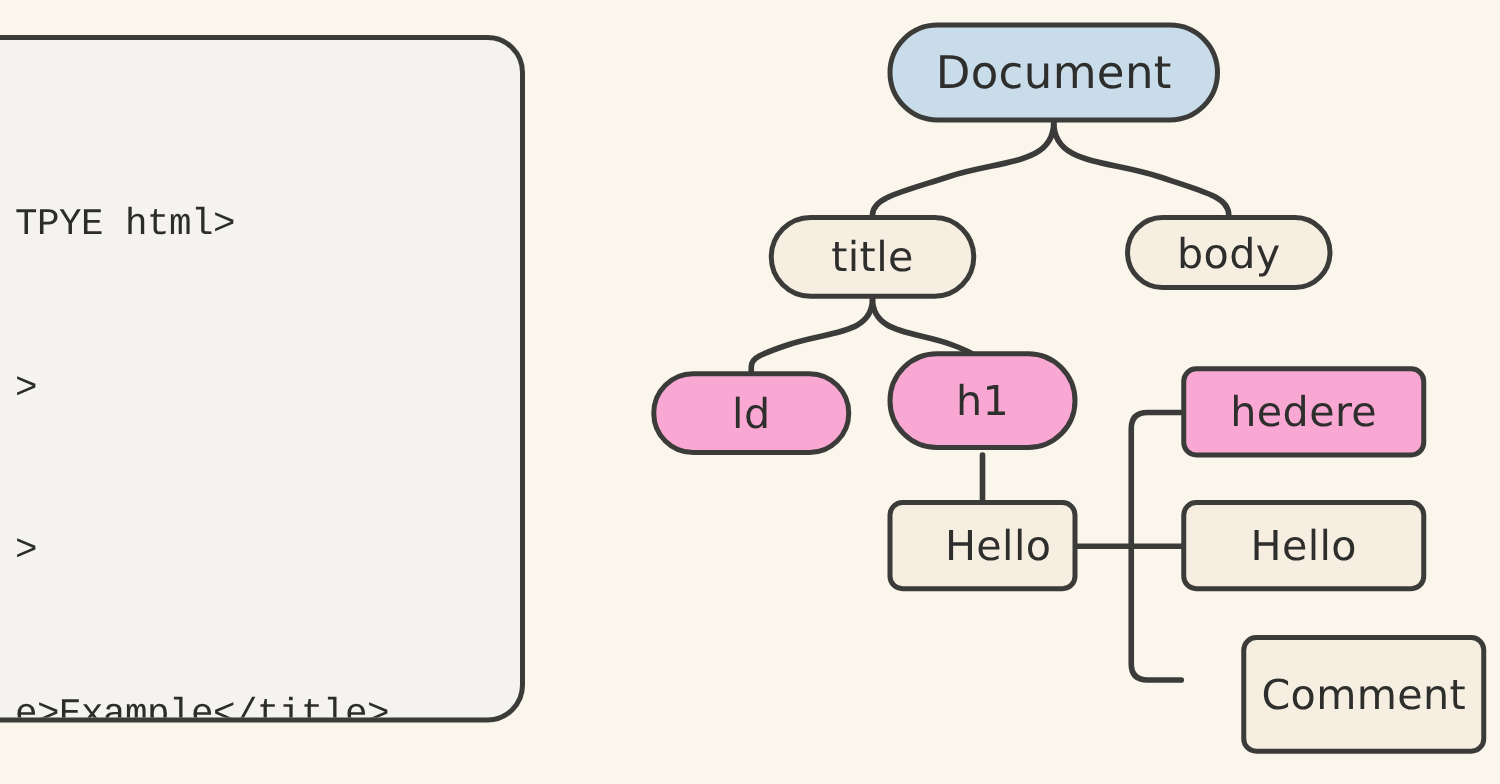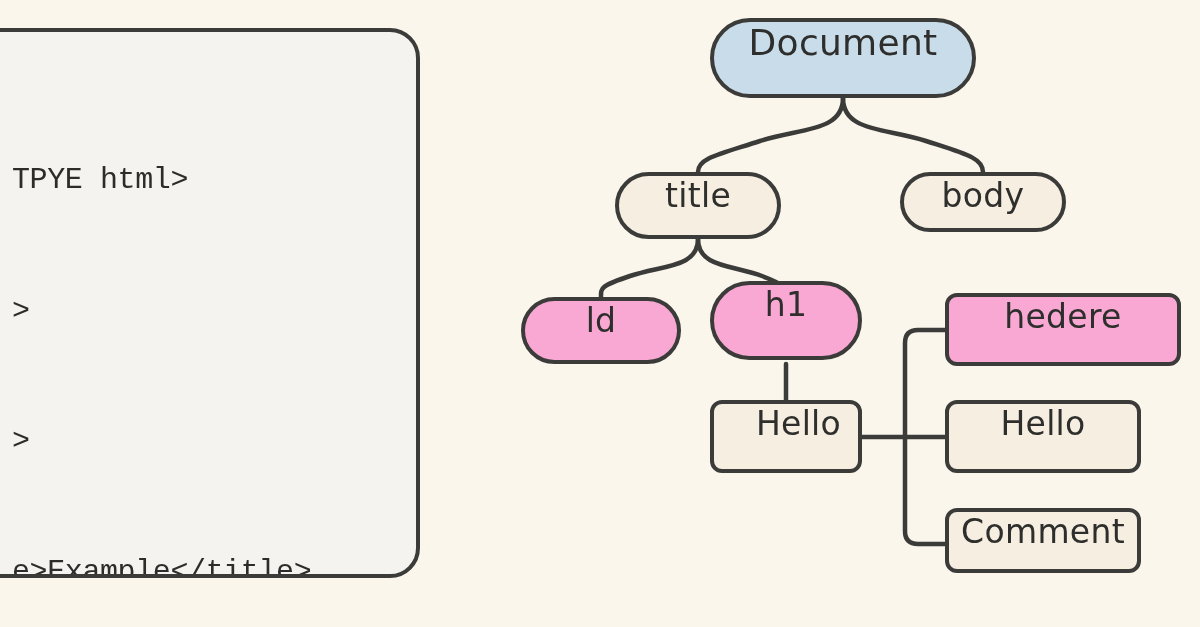--- a/index.html
+++ b/index.html
@@ -62,42 +62,42 @@
     pointer-events: none;
   }
 
   .node {
     position: absolute;
     box-sizing: border-box;
     border: 4px solid #3b3b39;
     background: #f6efe1;
     color: #2e2e2c;
     display: flex;
-    align-items: flex-start;
+    align-items: center;
     justify-content: center;
     font-family: "DejaVu Sans", sans-serif;
     font-size: 33px;
     letter-spacing: 0.3px;
     white-space: nowrap;
   }
   .node.pill { border-radius: 999px; }
   .node.rect { border-radius: 12px; }
   .node.blue { background: #c9dcea; }
   .node.orange { background: #f9a8d4; }
 
   
   #node-document { left: 710px; top: 18px;  width: 266px; height: 80px; font-size: 36px; }
   #node-head     { left: 615px; top: 172px; width: 166px; height: 67px; }
   #node-body     { left: 900px; top: 172px; width: 166px; height: 60px; }
   #node-ld       { left: 521px; top: 297px; width: 160px; height: 67px; }
   #node-h1       { left: 710px; top: 281px; width: 152px; height: 79px; }
-  #node-hedere   { left: 945px; top: 293px; width: 236px; height: 73px; }
+  #node-hedere   { left: 945px; top: 293px; width: 196px; height: 73px; }
   #node-hello    { left: 710px; top: 400px; width: 152px; height: 73px; padding-left: 25px; }
   #node-flello   { left: 945px; top: 400px; width: 196px; height: 73px; }
-  #node-comment  { left: 945px; top: 508px; width: 196px; height: 65px; }
+  #node-comment  { left: 993px; top: 508px; width: 196px; height: 95px; }
 </style>
 </head>
 <body>
 
 <div id="stage">
 
   <div id="code-panel">
     <div id="code-lines">
       <span class="code-line">TPYE html&gt;</span>
       <span class="code-line">&gt;</span>

